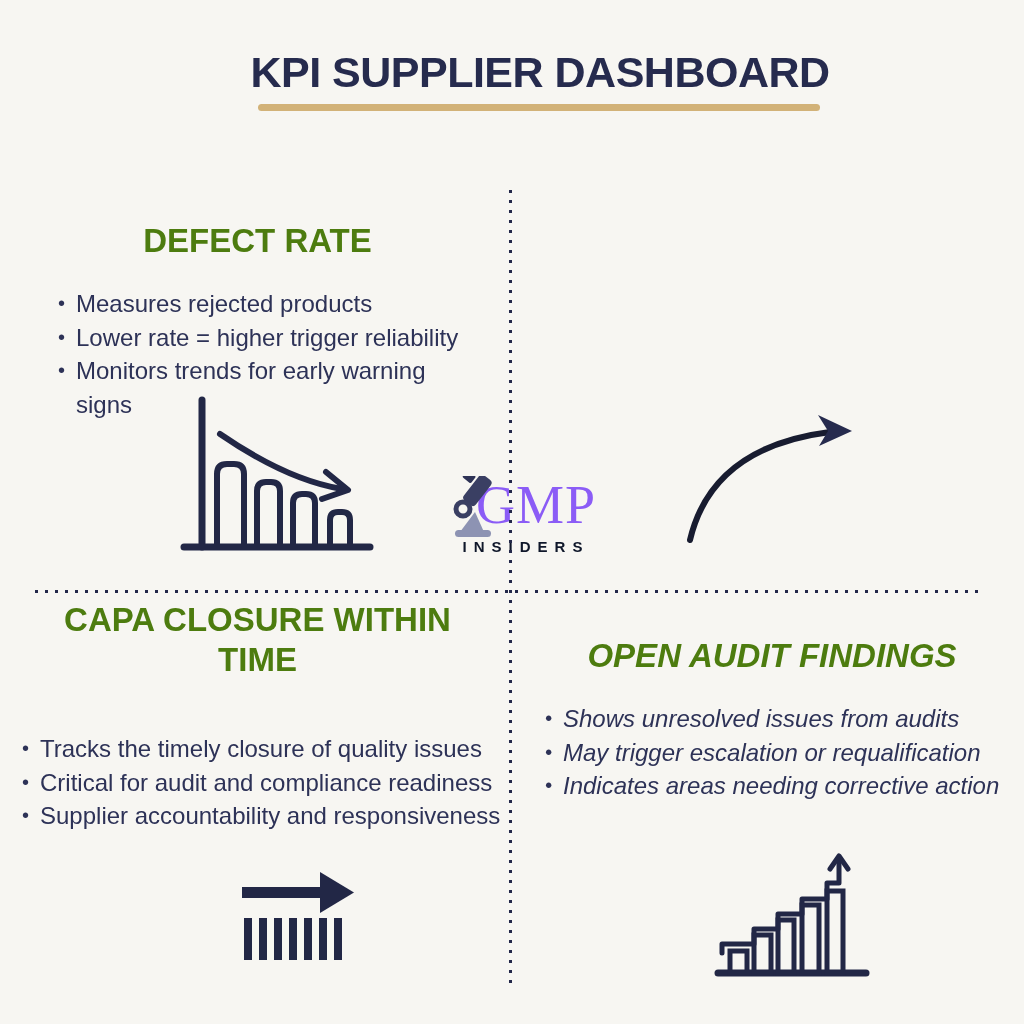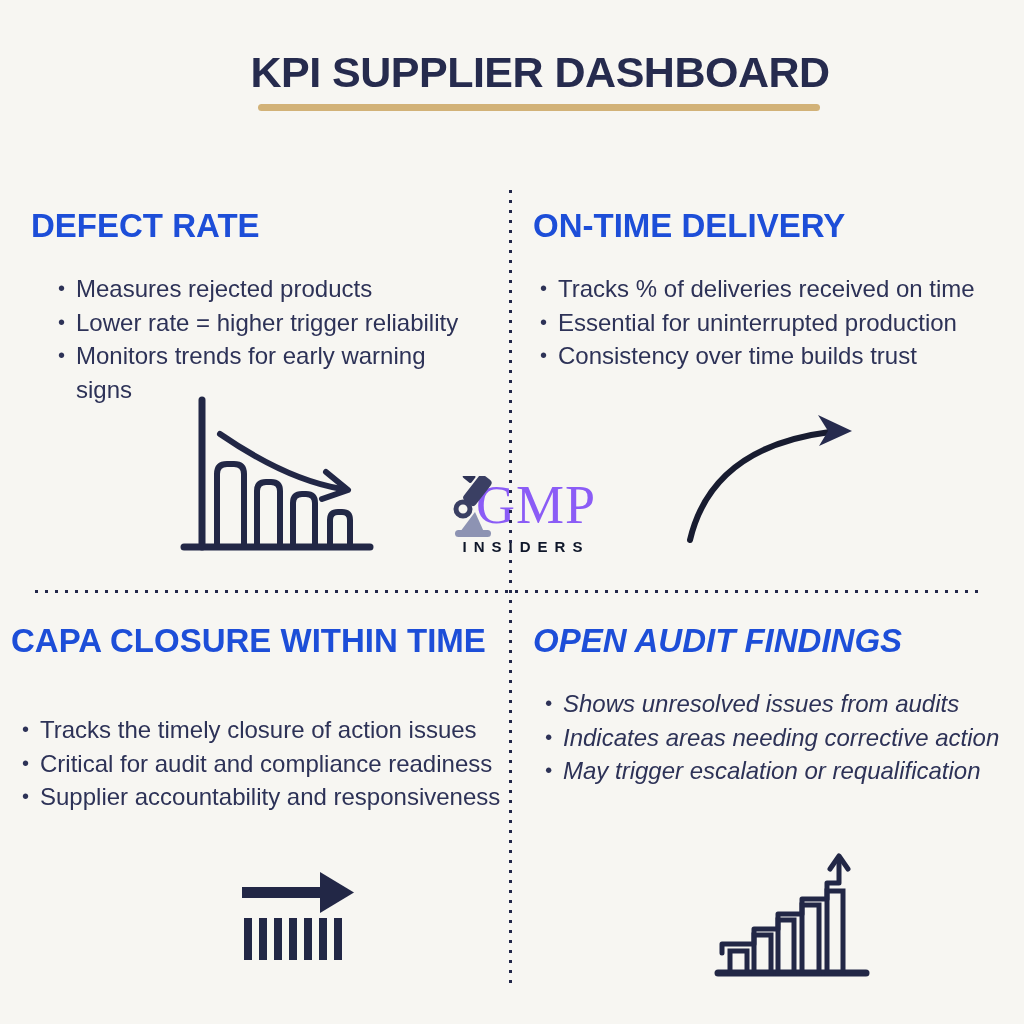--- a/index.html
+++ b/index.html
@@ -24,40 +24,40 @@
     position:absolute;left:509px;top:190px;width:3px;height:795px;
     background:repeating-linear-gradient(to bottom,#23284a 0 3px,transparent 3px 10px);
   }
   .divider-h{
     position:absolute;left:35px;top:590px;width:950px;height:3px;
     background:repeating-linear-gradient(to right,#23284a 0 3px,transparent 3px 10px);
   }
   
   .quad{position:absolute;}
   .quad h2{
-    margin:1px;font-size:33px;line-height:40px;font-weight:bold;
-    color:#1d4ed8;letter-spacing:0;
+    margin:16px;font-size:33px;line-height:40px;font-weight:bold;
+    color:#4d7c0f;text-align:center;letter-spacing:0;
   }
   .quad ul{
     list-style:none;margin:26px 0 0 0;padding:0;
     font-size:24px;line-height:33.5px;color:#2d3257;
   }
   .quad ul li{position:relative;}
   .quad ul li::before{
     content:"\2022";position:absolute;left:0;top:0;
     font-size:20px;color:#2d3257;
   }
   .quad ul li span{display:block;}
   .q1{left:30px;top:205px;width:455px;}
   .q1 ul{padding-left:28px;}
   .q1 ul li span{padding-left:18px;}
   .q2{left:532px;top:205px;width:480px;}
   .q2 ul{padding-left:8px;}
   .q2 ul li span{padding-left:18px;}
-  .q3{left:10px;top:620px;width:495px;}
+  .q3{left:10px;top:584px;width:495px;}
   .q3 ul{margin-top:52px;padding-left:12px;}
   .q3 ul li span{padding-left:18px;}
   .q4{left:532px;top:620px;width:480px;font-style:italic;}
   .q4 ul{padding-left:13px;}
   .q4 ul li span{padding-left:18px;}
   
   .icon{position:absolute;}
   .icon-defect{left:172px;top:392px;width:212px;height:172px;}
   .icon-delivery{left:672px;top:402px;width:190px;height:152px;}
   .icon-capa{left:216px;top:860px;width:150px;height:100px;}
@@ -94,61 +94,47 @@
         </li>
       <li>
           <span>Lower rate = higher trigger reliability</span>
         </li>
       <li>
           <span>Monitors trends for early warning signs</span>
         </li>
     </ul>
   </div>
 
-  <div class="quad q2">
-    <h2>ON-TIME DELIVERY</h2>
-    <ul>
-      <li>
-          <span>Tracks % of deliveries received on time</span>
-        </li>
-      <li>
-          <span>Essential for uninterrupted production</span>
-        </li>
-      <li>
-          <span>Consistency over time builds trust</span>
-        </li>
-    </ul>
-  </div>
 
   <div class="quad q3">
     <h2>CAPA CLOSURE WITHIN TIME</h2>
     <ul>
       <li>
-          <span>Tracks the timely closure of action issues</span>
+          <span>Tracks the timely closure of quality issues</span>
         </li>
       <li>
           <span>Critical for audit and compliance readiness</span>
         </li>
       <li>
           <span>Supplier accountability and responsiveness</span>
         </li>
     </ul>
   </div>
 
   <div class="quad q4">
     <h2>OPEN AUDIT FINDINGS</h2>
     <ul>
       <li>
           <span>Shows unresolved issues from audits</span>
         </li>
       <li>
-          <span>Indicates areas needing corrective action</span>
+          <span>May trigger escalation or requalification</span>
         </li>
       <li>
-          <span>May trigger escalation or requalification</span>
+          <span>Indicates areas needing corrective action</span>
         </li>
     </ul>
   </div>
 
   <svg class="icon icon-defect" viewBox="0 0 212 172" fill="none">
     <path d="M30 8 V155" stroke="#222746" stroke-width="7" stroke-linecap="round"></path>
     <path d="M12 155 H198" stroke="#222746" stroke-width="7" stroke-linecap="round"></path>
     <path d="M45 155 V82 Q45 72 55 72 H62 Q72 72 72 82 V155" stroke="#222746" stroke-width="6"></path>
     <path d="M85 155 V99 Q85 90 94 90 H99 Q108 90 108 99 V155" stroke="#222746" stroke-width="6"></path>
     <path d="M121 155 V111 Q121 102 130 102 H134 Q143 102 143 111 V155" stroke="#222746" stroke-width="6"></path>

